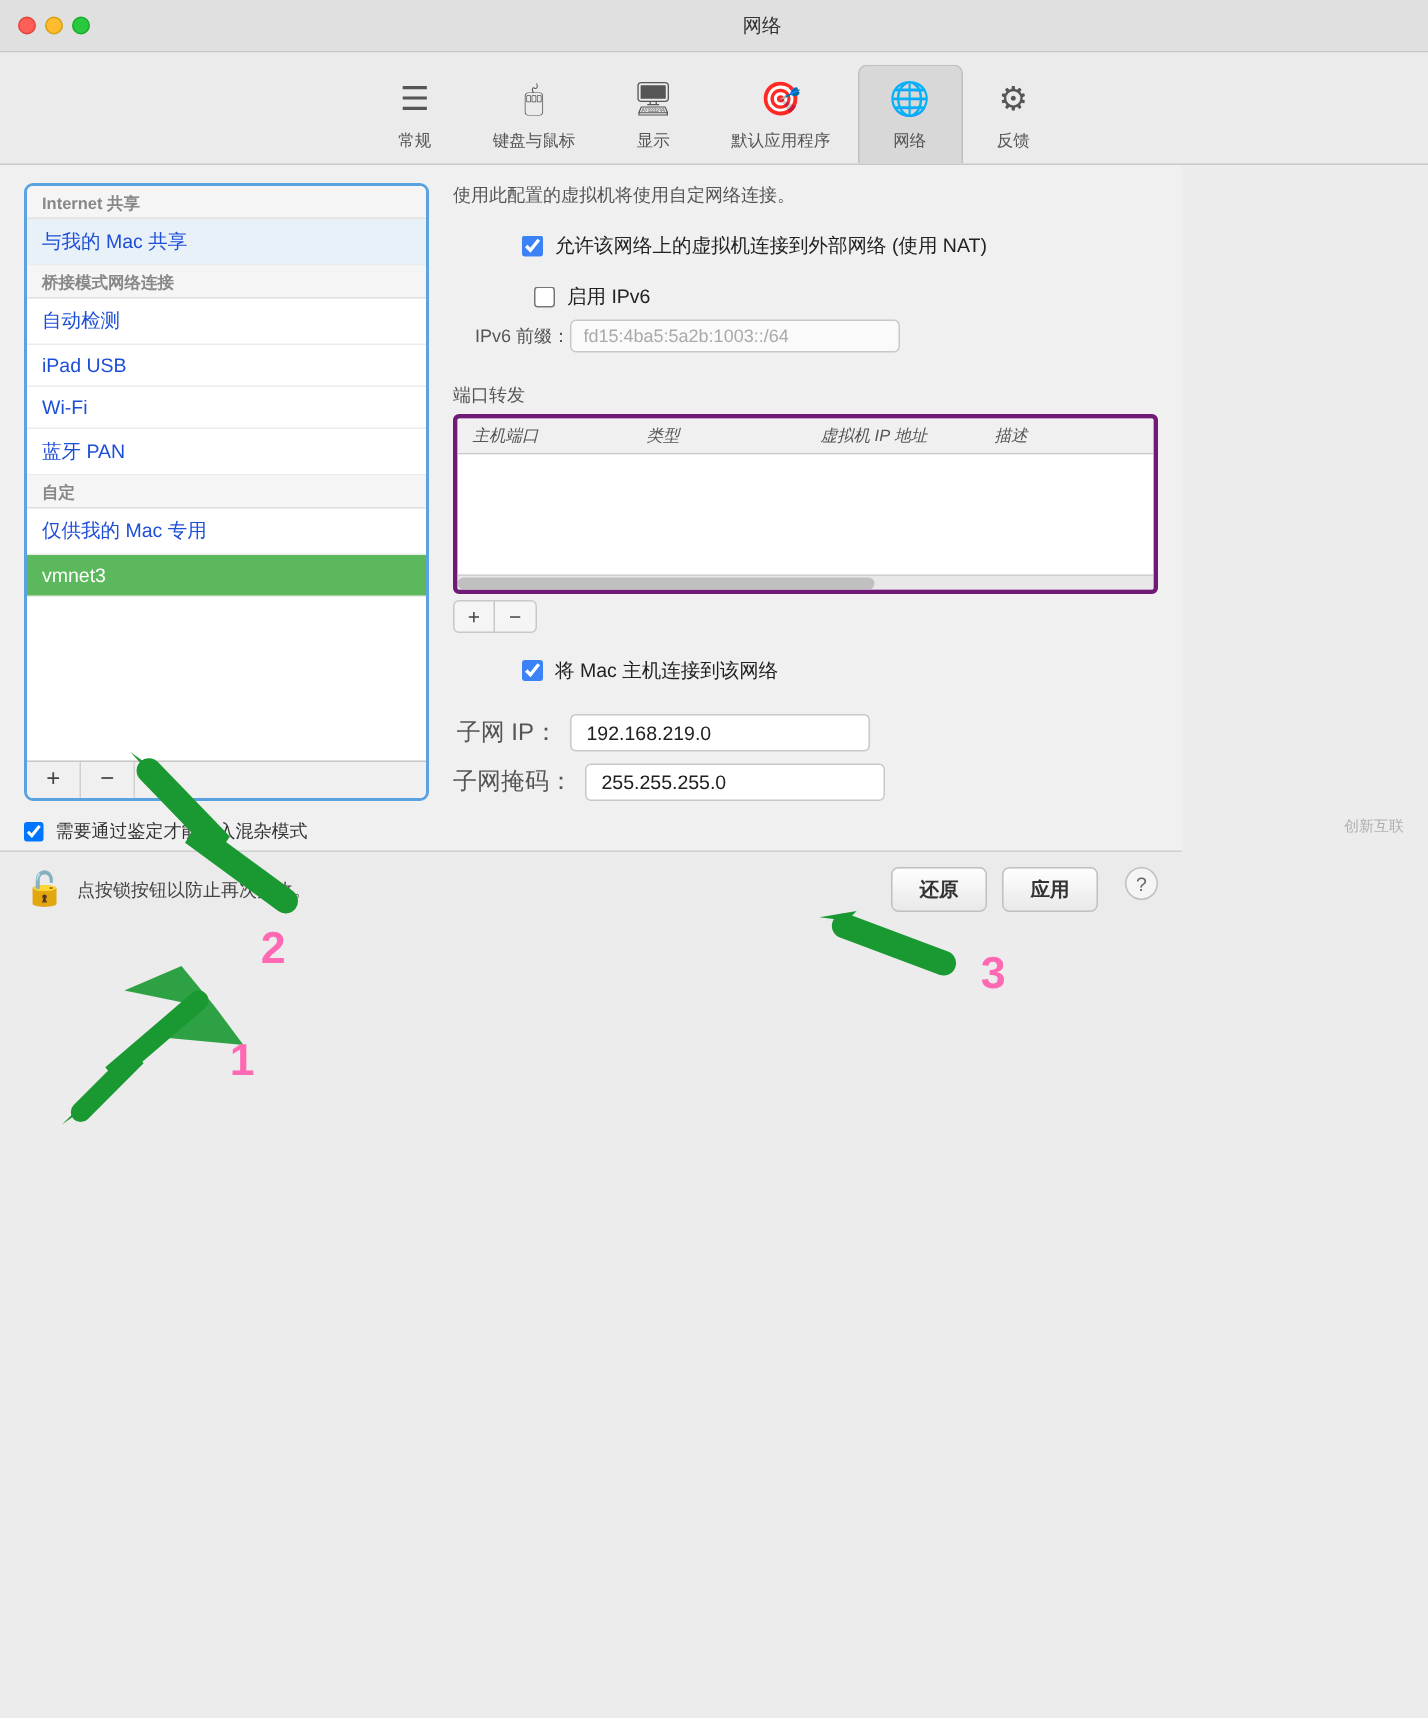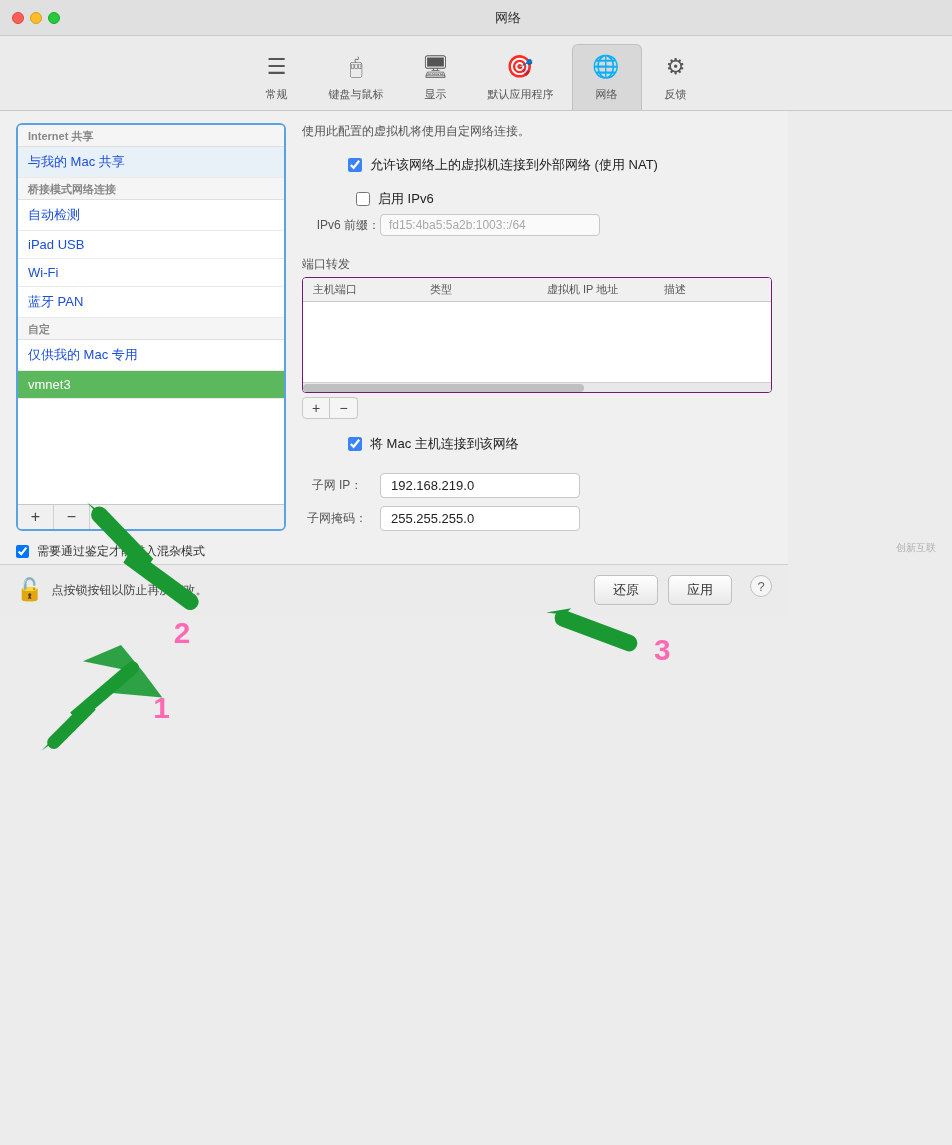--- a/index.html
+++ b/index.html
@@ -194,24 +194,25 @@
       width: 220px;
     }
 
     
     .section-label {
       font-size: 12px;
       color: #555;
       margin: 8px 0 4px;
     }
     .port-table {
-      border: 1px solid #701a75;
+      border: 3px solid #701a75;
       border-radius: 4px;
       background: #fff;
       overflow: hidden;
+      font-style: italic;
     }
     .port-table-header {
       display: flex;
       background: #f0f0f0;
       border-bottom: 1px solid #c8c8c8;
       padding: 4px 0;
     }
     .port-table-header .col {
       font-size: 11px;
       color: #555;
@@ -265,24 +266,24 @@
       flex-direction: column;
       gap: 8px;
       margin-top: 4px;
     }
     .subnet-row {
       display: flex;
       align-items: center;
       gap: 8px;
     }
     .subnet-label {
-      font-size: 12px;
+      font-size: 16px;
       color: #555;
       min-width: 70px;
-      text-align: center;
+      text-align: right;
     }
     .subnet-input {
       border: 1px solid #c8c8c8;
       border-radius: 4px;
       padding: 4px 10px;
       font-size: 13px;
       color: #222;
       background: #fff;
       width: 200px;
     }
@@ -314,20 +315,21 @@
       gap: 10px;
     }
     .action-btn {
       padding: 5px 18px;
       border: 1px solid #c0c0c0;
       border-radius: 5px;
       background: linear-gradient(to bottom, #fff, #e8e8e8);
       font-size: 13px;
       color: #333;
       cursor: pointer;
+      font-weight: bold;
     }
 
     
     .promiscuous-row {
       display: flex;
       align-items: center;
       gap: 8px;
       font-size: 12px;
       color: #333;
       margin-bottom: 4px;

